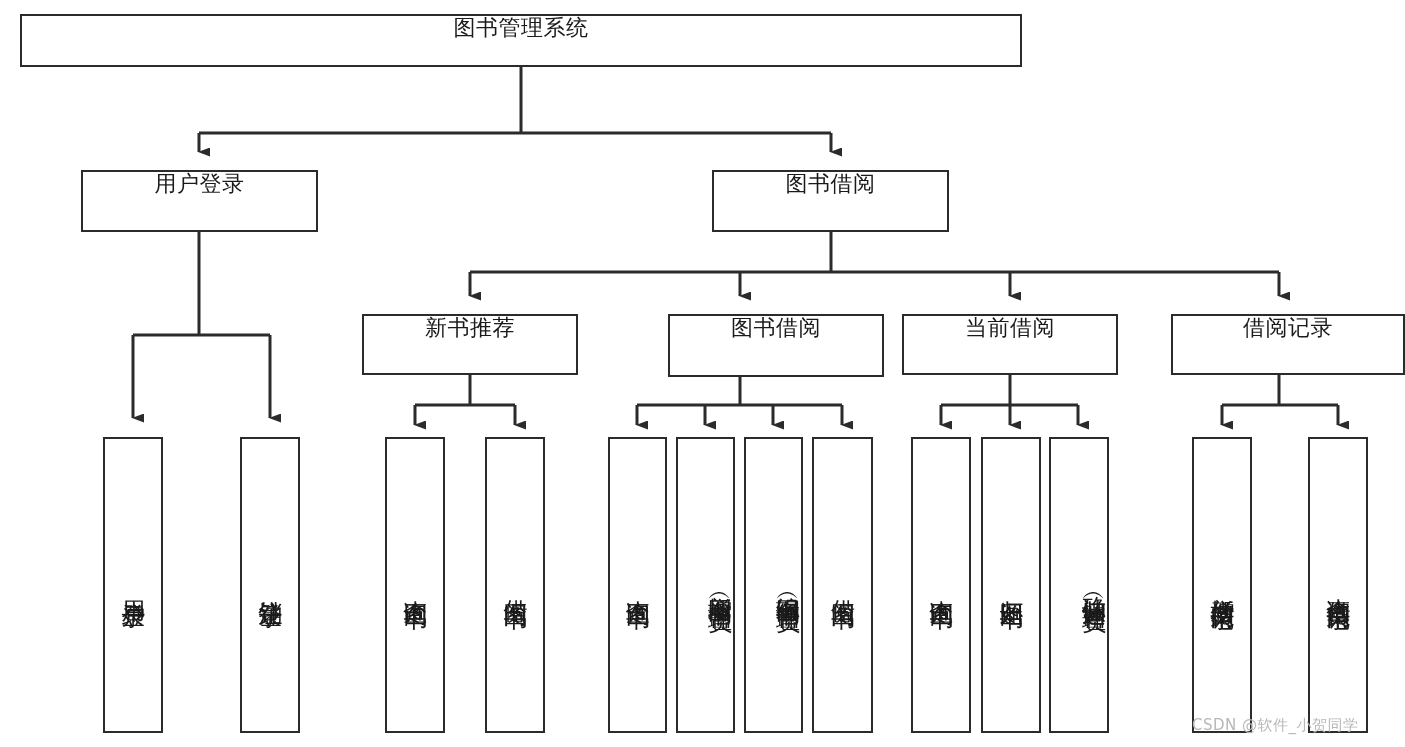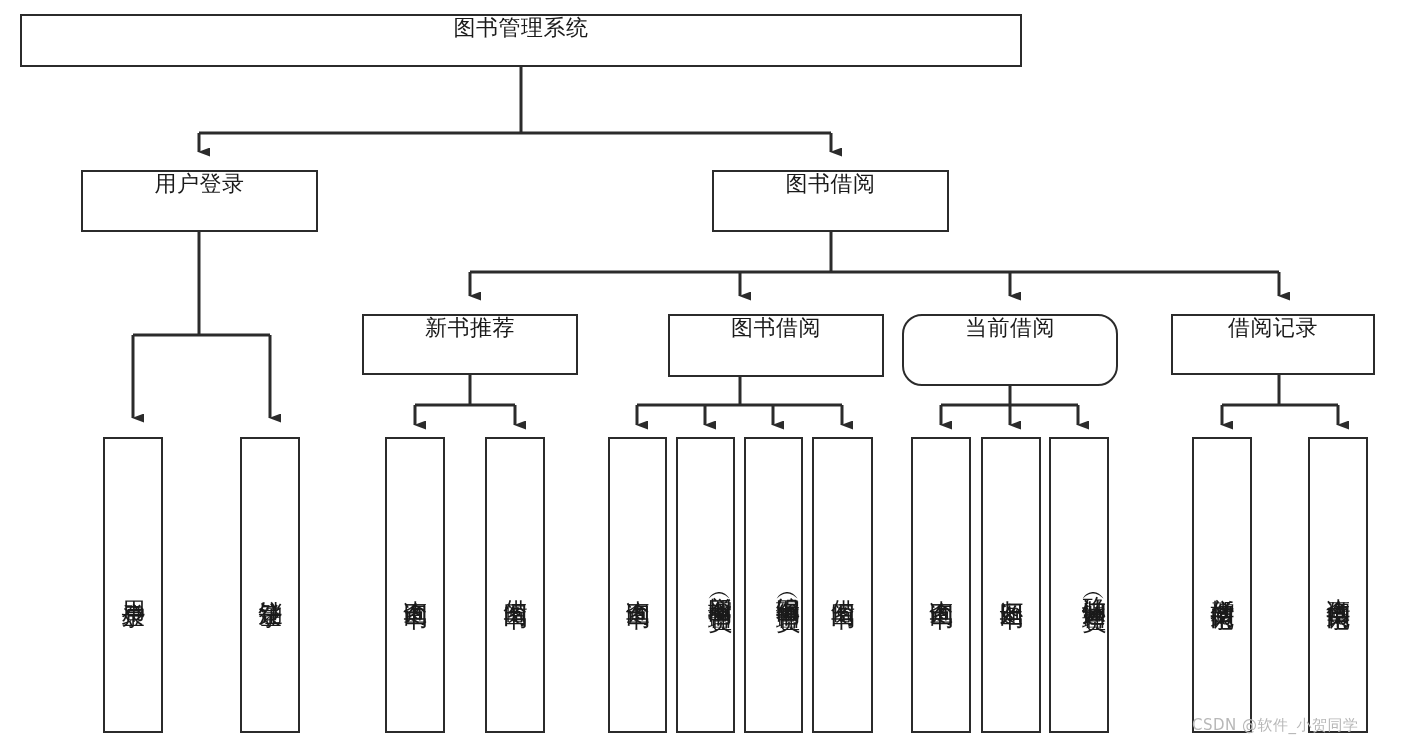--- a/index.html
+++ b/index.html
@@ -126,24 +126,24 @@
   <div class="node node-h" style="left:712px; top:170px; width:237px; height:62px;">
     <span>图书借阅</span>
   </div>
 
   <div class="node node-h" style="left:362px; top:314px; width:216px; height:61px;">
     <span>新书推荐</span>
   </div>
   <div class="node node-h" style="left:632px; top:314px; width:216px; height:63px;margin-left:36px;">
     <span>图书借阅</span>
   </div>
-  <div class="node node-h" style="left:902px; top:314px; width:216px; height:72px;border-radius:20px;">
+  <div class="node node-h" style="left:902px; top:314px; width:216px; height:61px;">
     <span>当前借阅</span>
   </div>
-  <div class="node node-h" style="left:1171px; top:314px; width:204px; height:61px;">
+  <div class="node node-h" style="left:1171px; top:314px; width:234px; height:61px;">
     <span>借阅记录</span>
   </div>
 
   <div class="node node-v align-mid" style="left:103px; top:437px; width:60px; height:296px;">
     <span>用户登录</span>
   </div>
   <div class="node node-v align-mid" style="left:240px; top:437px; width:60px; height:296px;">
     <span>注销登录</span>
   </div>
 

